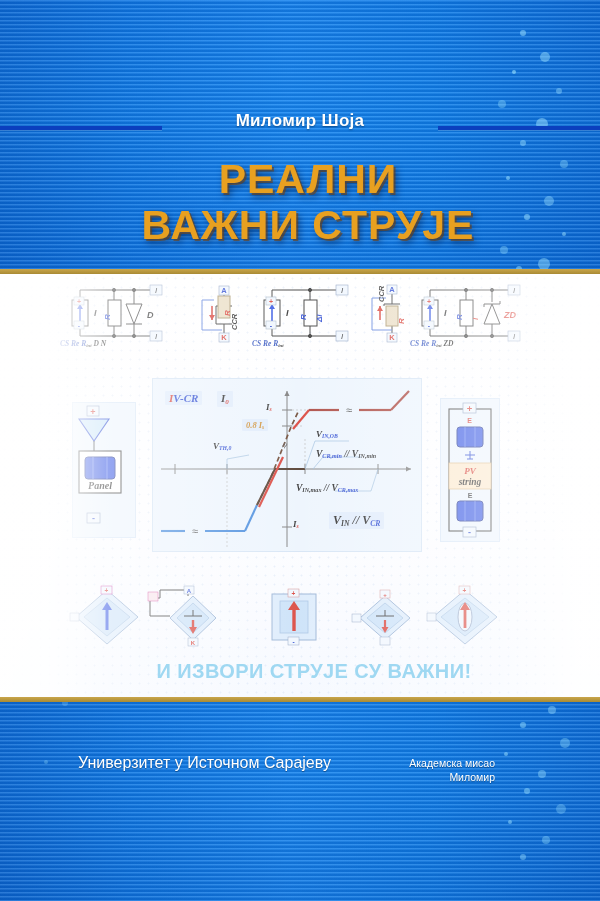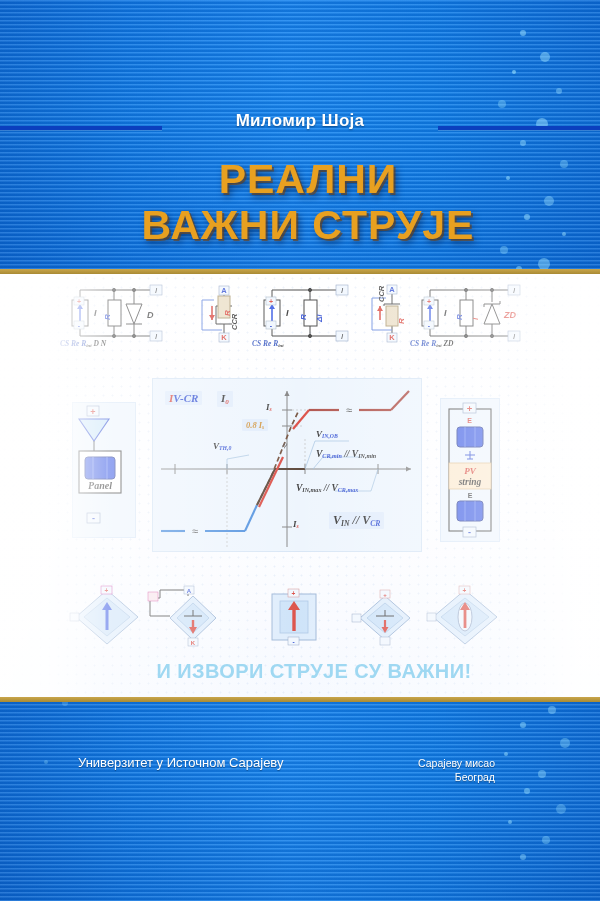--- a/index.html
+++ b/index.html
@@ -109,21 +109,21 @@
   .icon-row{position:absolute;left:0;top:312px;width:600px;height:62px;}
 
   
   .tagline{
     position:absolute;left:14px;top:386px;width:600px;text-align:center;
     color:#9fd8f2;font-size:20px;font-weight:600;letter-spacing:.4px;
   }
 
   
   .footer{position:absolute;top:756px;width:600px;height:60px;}
-  .f-left{position:absolute;left:78px;top:0;color:#ffffff;font-size:13px;line-height:14px;
+  .f-left{position:absolute;left:78px;top:0;color:#ffffff;font-size:16px;line-height:14px;
     text-shadow:0 1px 1px rgba(0,0,0,.35);}
   .f-right{position:absolute;right:105px;top:0;color:#ffffff;font-size:10.5px;line-height:14px;
     text-align:right;text-shadow:0 1px 1px rgba(0,0,0,.35);}
   svg{display:block;overflow:visible;}
 </style>
 </head>
 <body>
 
 <div class="cover">
 
@@ -538,18 +538,18 @@
     <div class="panel-whitewash"></div>
 
     <div class="tagline">И ИЗВОРИ СТРУЈЕ СУ ВАЖНИ!</div>
   </div>
 
   <div class="footer">
     <div class="f-left">
       <div>Универзитет у Источном Сарајеву</div>
     </div>
     <div class="f-right">
-      <div>Сарајеву мисао</div>
-      <div>Београд</div>
+      <div>Академска мисао</div>
+      <div>Миломир</div>
     </div>
   </div>
 
 </div>
 
 </body></html>

